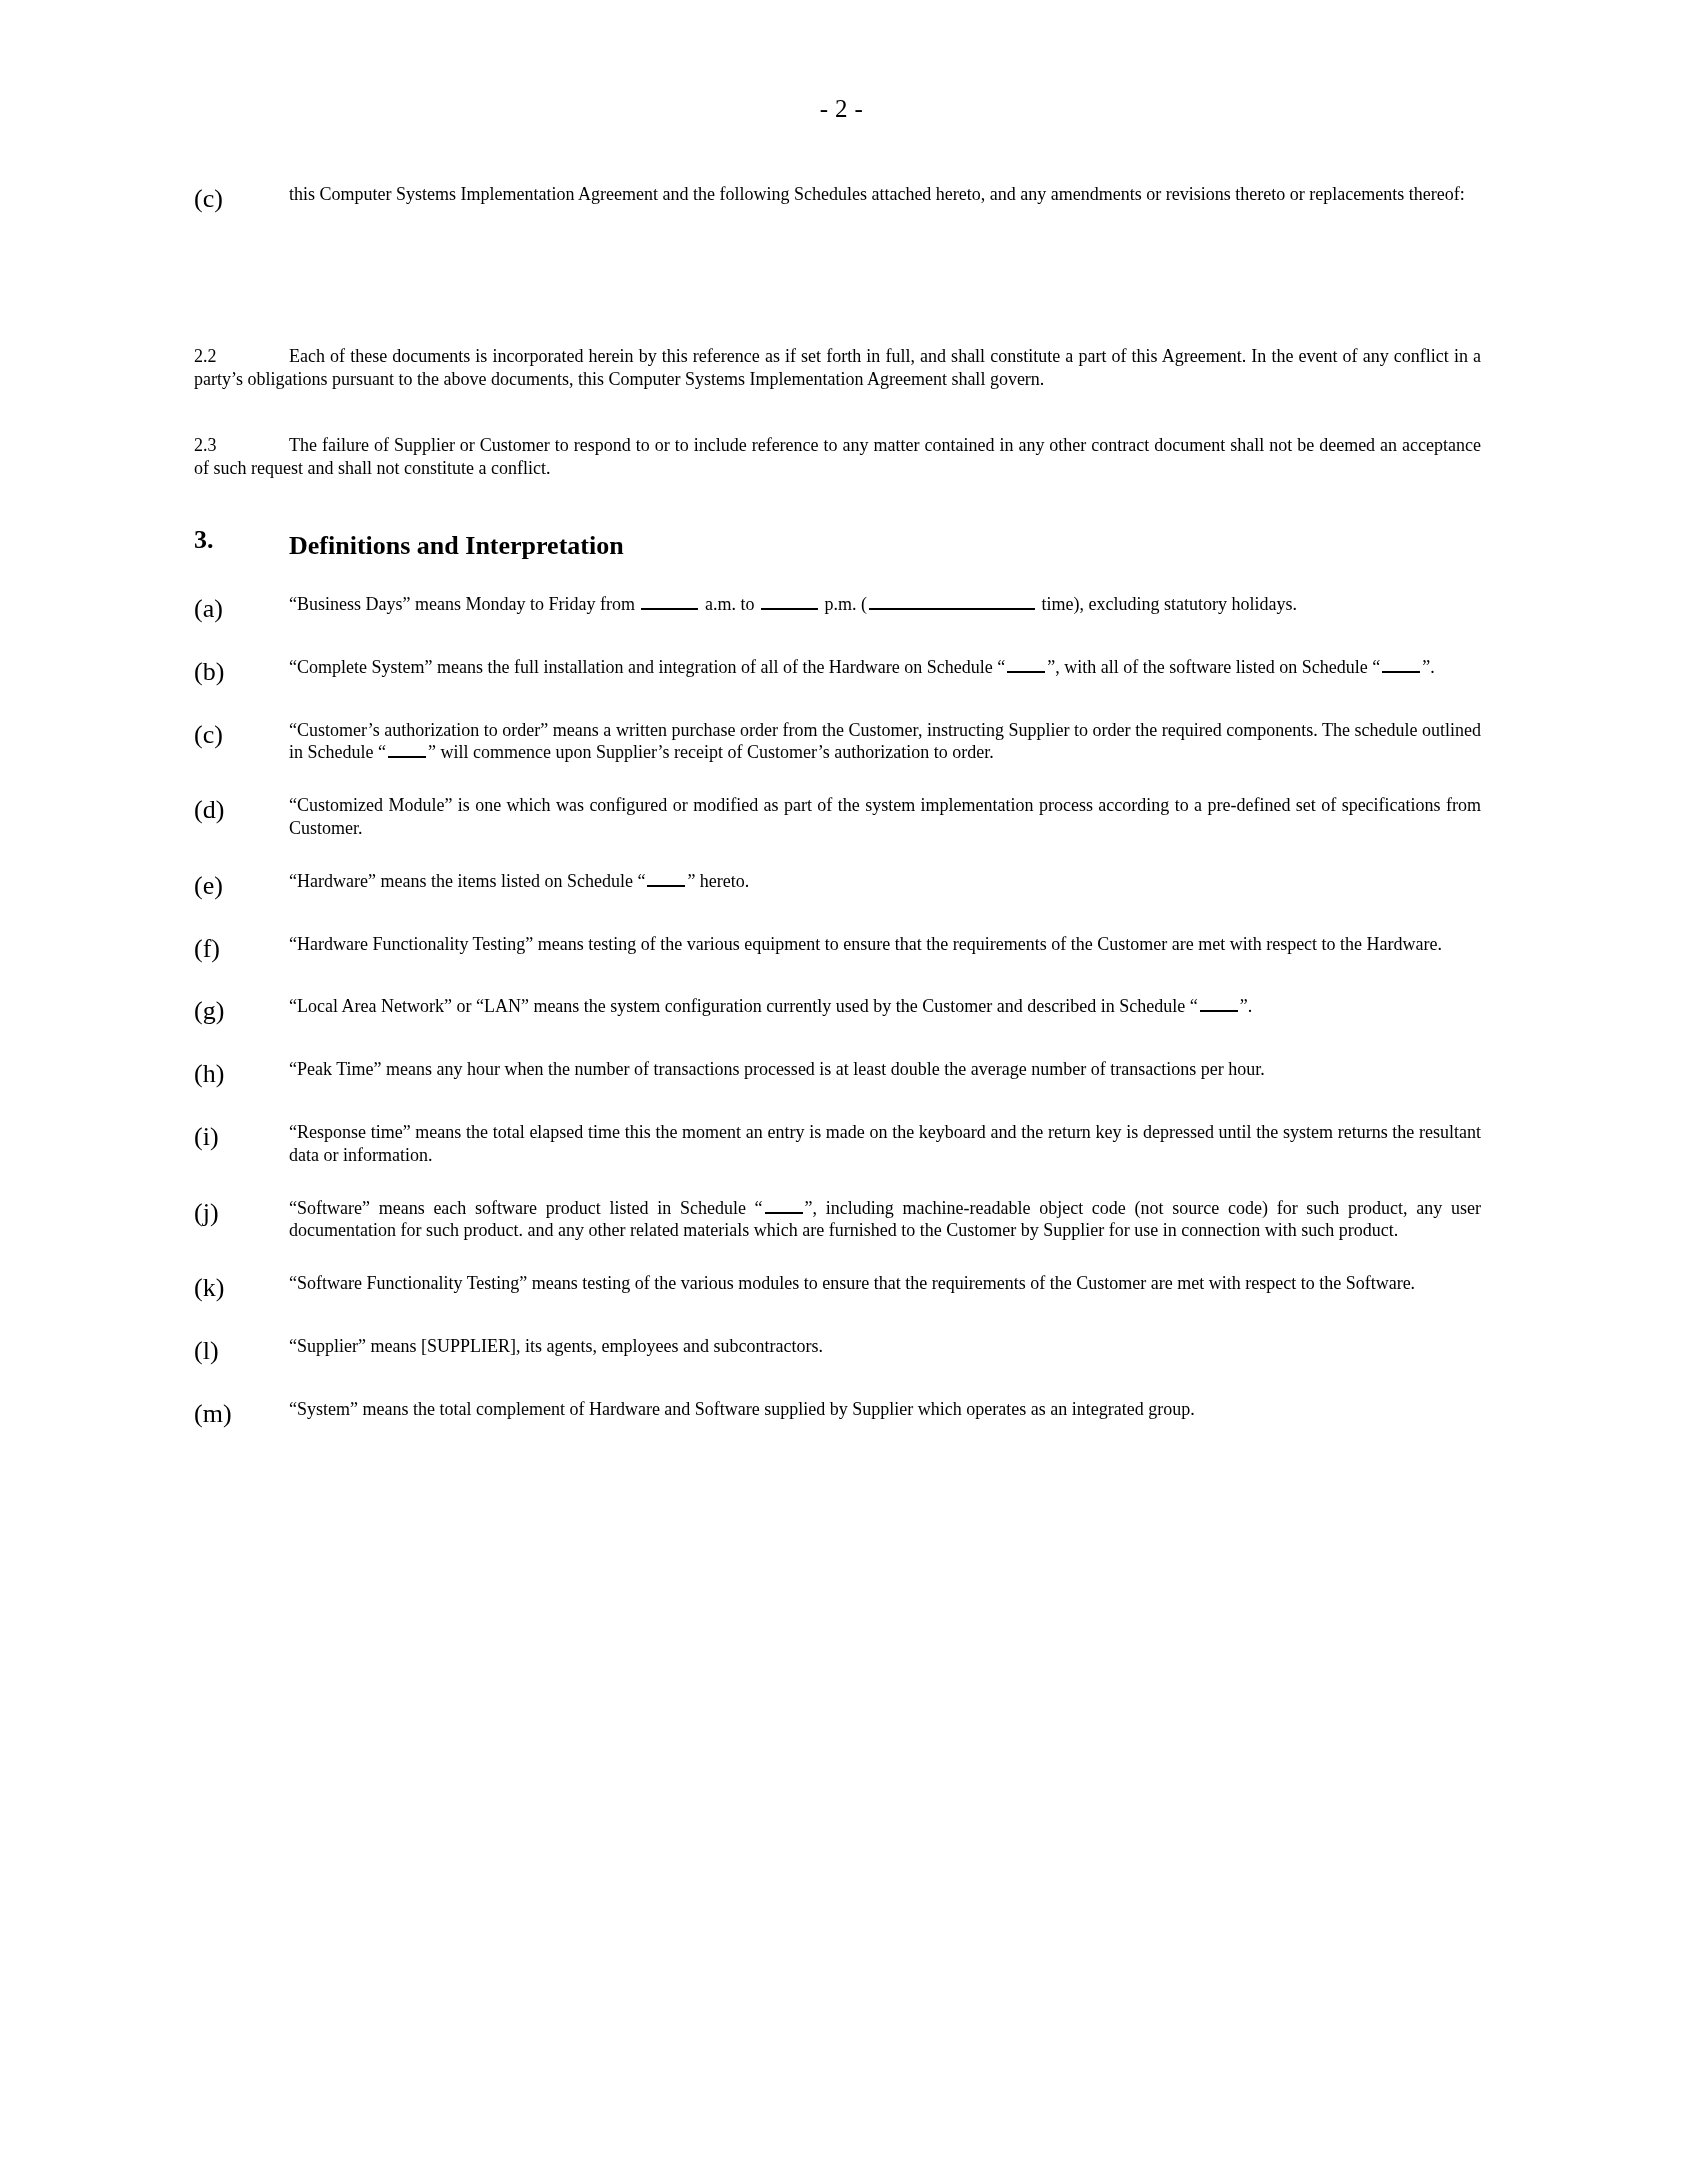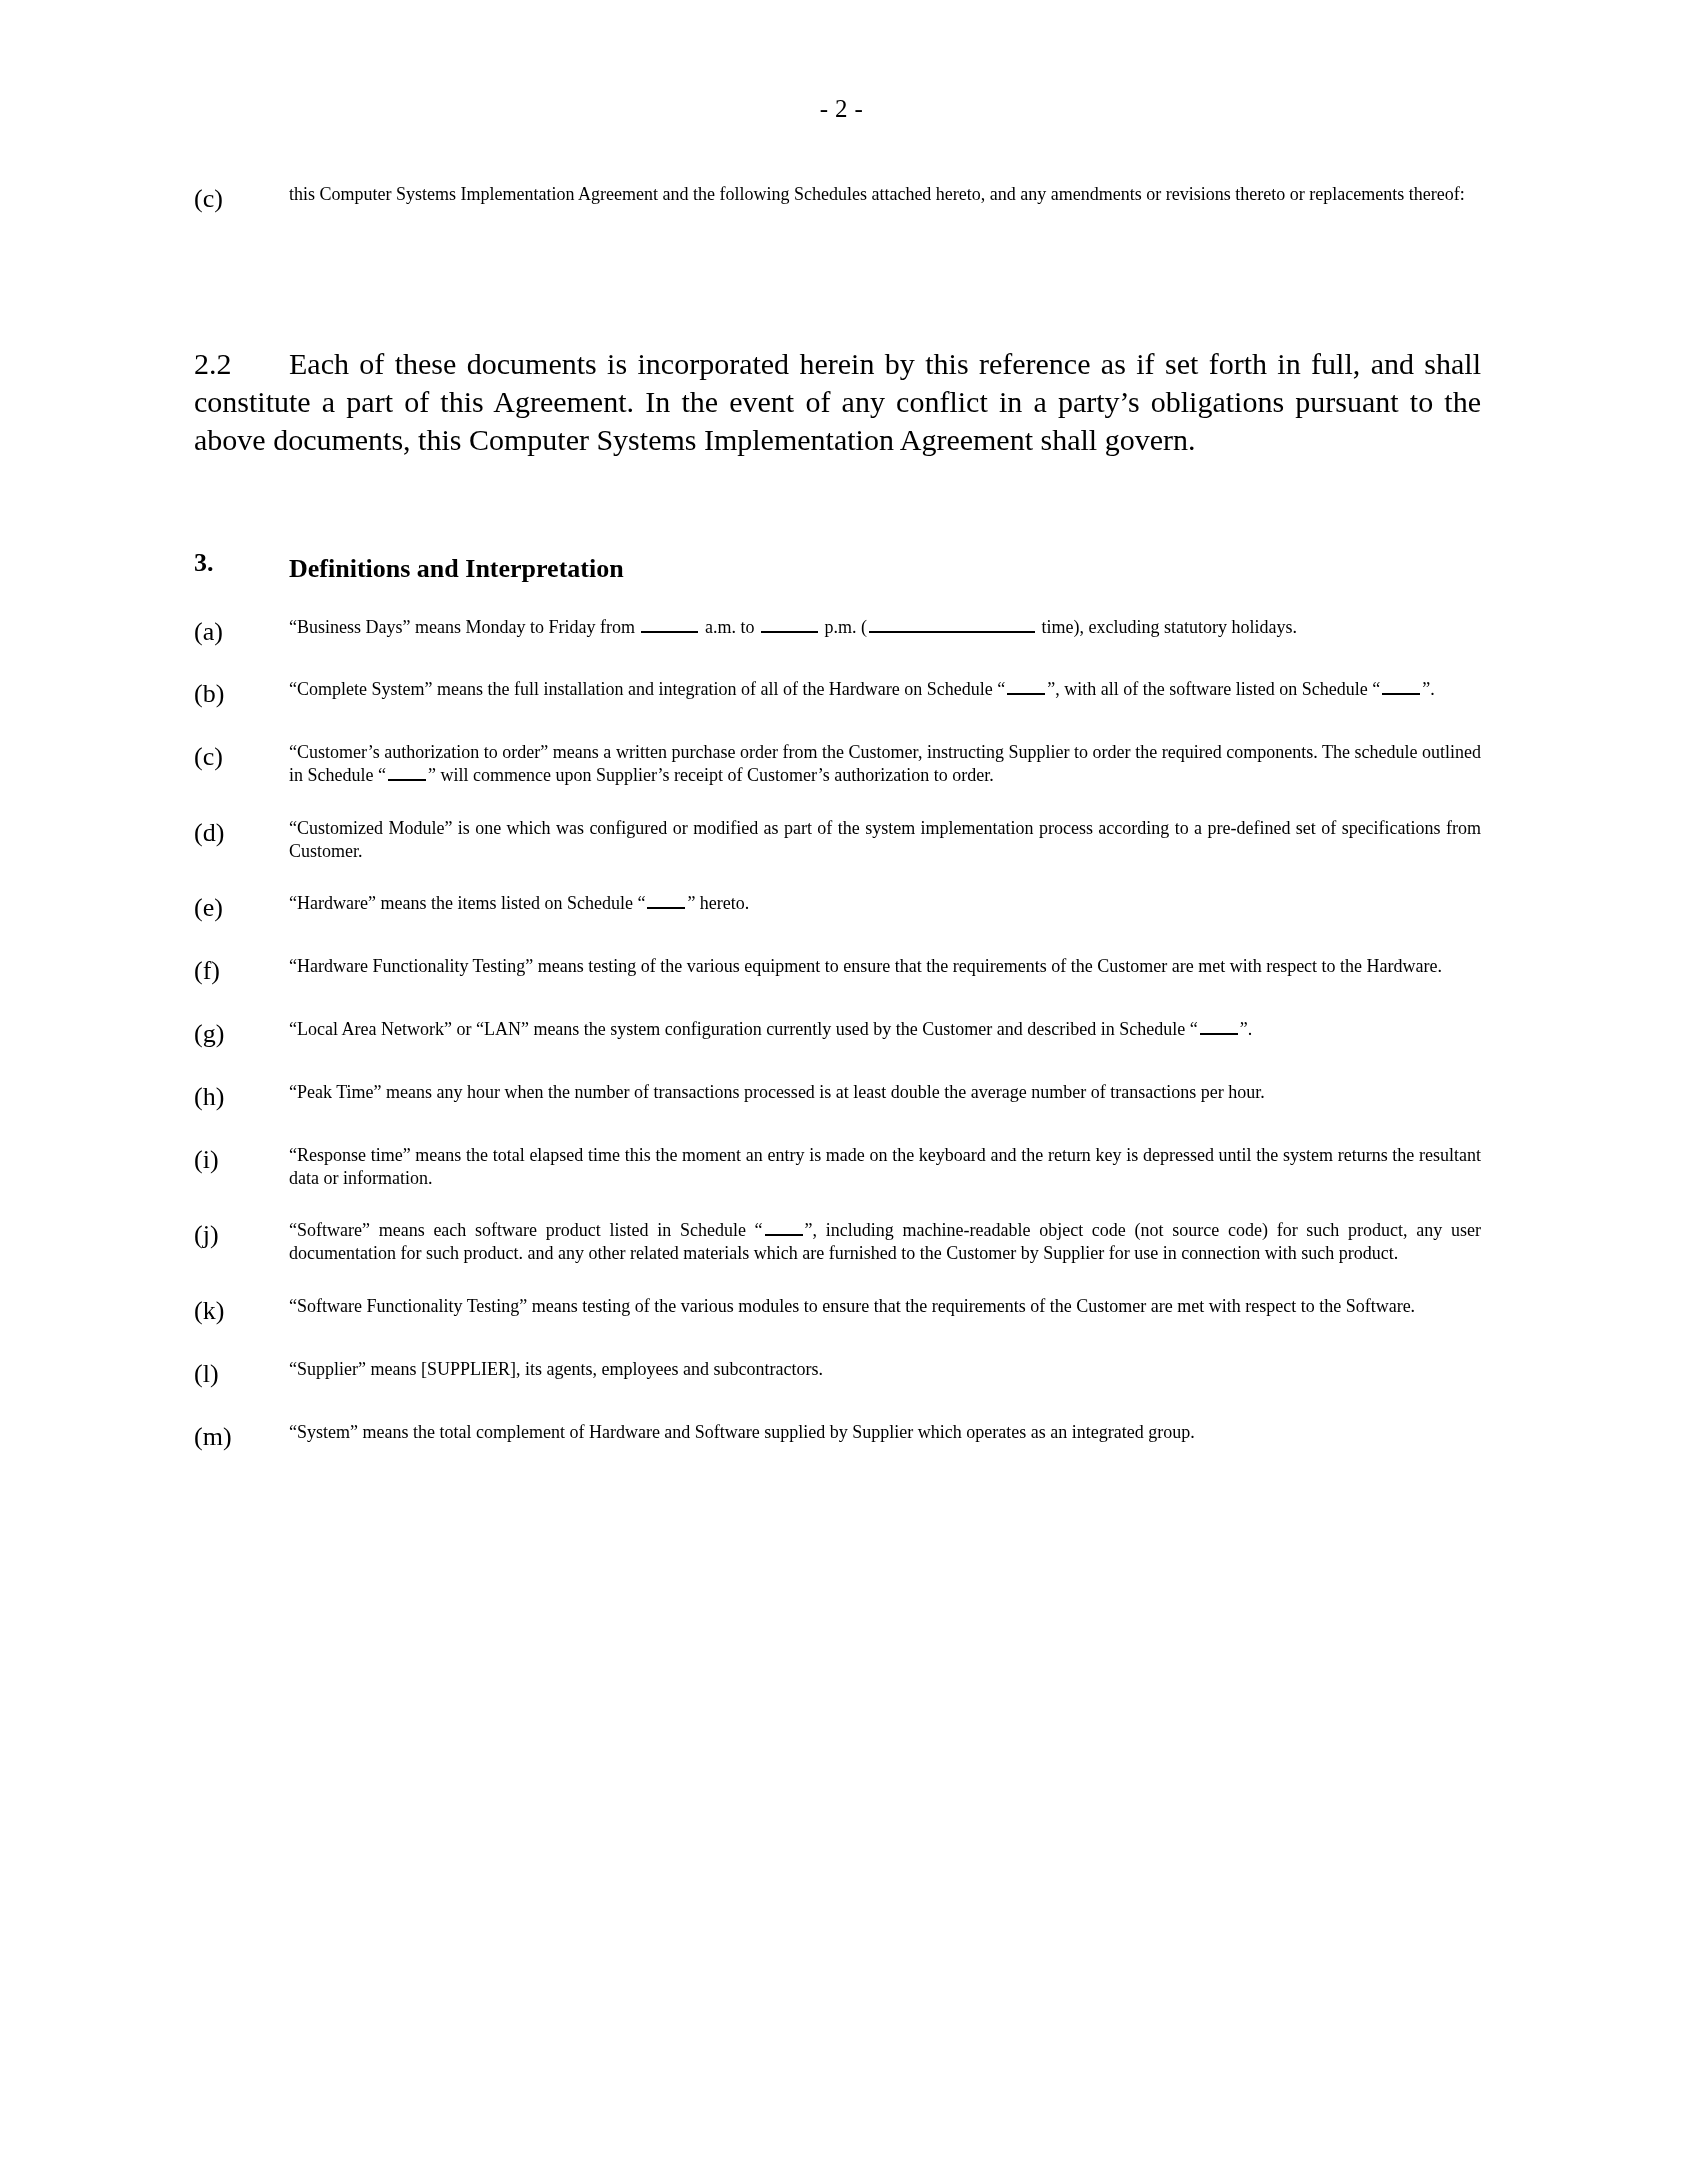--- a/index.html
+++ b/index.html
@@ -59,21 +59,21 @@
     text-justify: inter-word;
   }
   
   .item-body > .lastline,
   .para > .lastline {
     text-align: left;
   }
 
   
   .numpara {
-    font-size: 30px;
+    font-size: 18px;
     line-height: 1.265;
     text-align: justify;
     text-justify: inter-word;
     margin: 0;
   }
   .numpara .numlabel {
     display: inline-block;
     width: 95px;
   }
 
@@ -121,20 +121,23 @@
 
 
     <div class="gap-xl"></div>
 
     <div class="numpara">
       <span class="numlabel">2.2</span><span>Each of these documents is incorporated herein by this reference as if set forth in full, and shall constitute a part of this Agreement. In the event of any conflict in a party’s obligations pursuant to the above documents, this Computer Systems Implementation Agreement shall govern.</span>
     </div>
 
     <div class="gap-md"></div>
 
+    <div class="numpara">
+      <span class="numlabel">2.3</span><span>The failure of Supplier or Customer to respond to or to include reference to any matter contained in any other contract document shall not be deemed an acceptance of such request and shall not constitute a conflict.</span>
+    </div>
 
     <div class="gap-md"></div>
 
     <div class="heading">
       <div class="h-marker">3.</div>
       <div class="h-text">Definitions and Interpretation</div>
     </div>
 
     <div class="gap-sm"></div>
 

